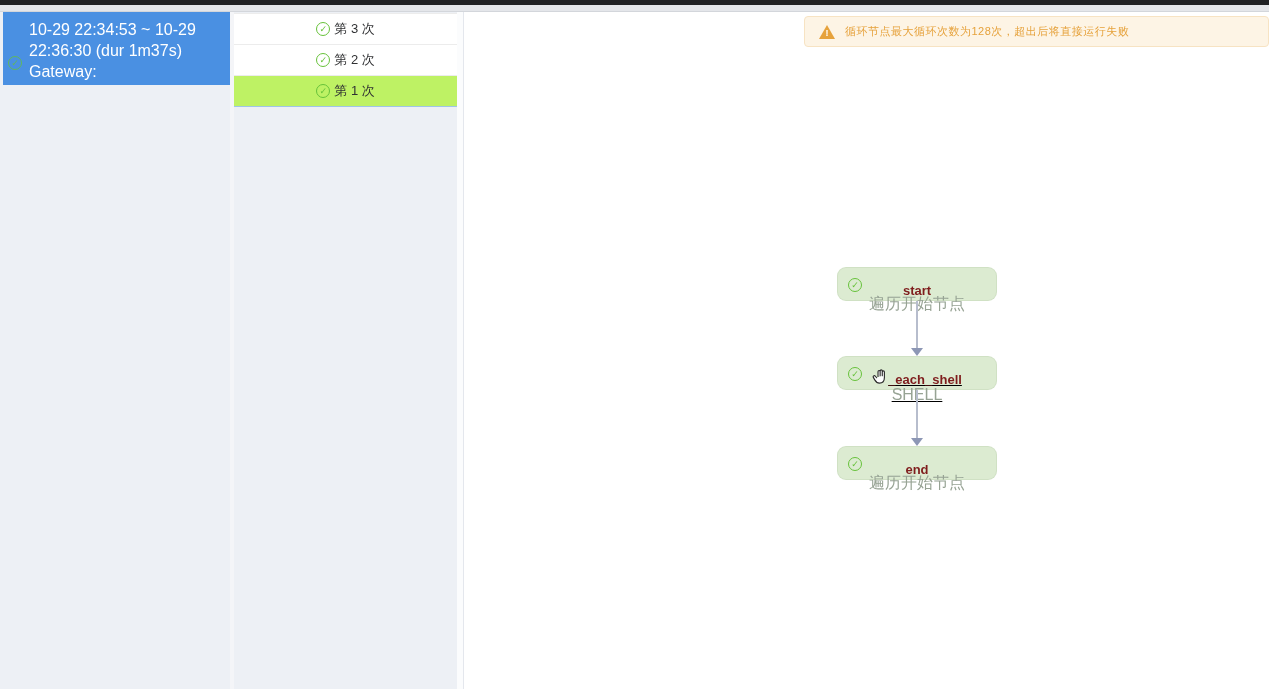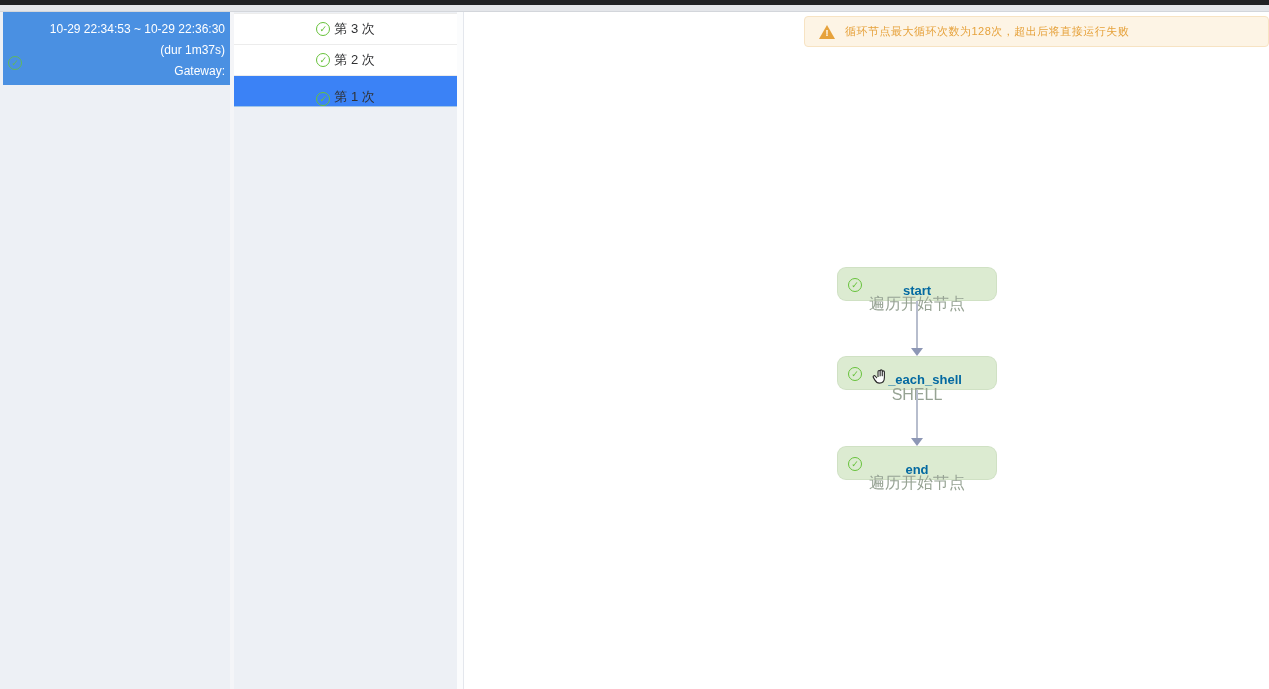--- a/index.html
+++ b/index.html
@@ -10,31 +10,31 @@
   
   .top-dark  { position:absolute; left:0; top:0; width:1269px; height:5px; background:#202124; }
   .top-light { position:absolute; left:0; top:5px; width:1269px; height:7px; background:#e4e6ea;
                border-bottom:1px solid #d3d6db; }
 
   
   .col1 { position:absolute; left:0; top:12px; width:230px; height:677px; background:#edf0f5; }
   .run-card { position:absolute; left:3px; top:0; width:227px; height:73px; background:#4a90e2;
               cursor:pointer; }
   .run-card .check { position:absolute; left:5px; top:44px; opacity:.8; }
-  .run-text { position:absolute; left:26px; top:7px; width:196px; color:#fff; font-size:12px;
-              line-height:21px;text-align:right; }
+  .run-text { position:absolute; left:26px; top:7px; width:196px; color:#fff; font-size:16px;
+              line-height:21px; }
 
   
   .col-gap { position:absolute; left:230px; top:12px; width:4px; height:677px; background:#f4f5f8; }
   .col2 { position:absolute; left:234px; top:12px; width:223px; height:677px; background:#edf0f5; }
   .iter-rows { position:absolute; left:0; top:1px; width:223px; border-top:1px solid #ececec; }
   .iter-row { height:31px; background:#fff; border-bottom:1px solid #ececec;
               display:flex; align-items:center; justify-content:center; gap:4px;
               font-size:13px; color:#303133; cursor:pointer; }
-  .iter-row.selected { background:#3b82f6; border-bottom-color:#9fc5e8;align-items:flex-end; }
+  .iter-row.selected { background:#bef264; border-bottom-color:#9fc5e8; }
 
   
   .canvas-gap { position:absolute; left:457px; top:12px; width:6px; height:677px; background:#fbfcfd; }
   .canvas-border { position:absolute; left:463px; top:12px; width:1px; height:677px; background:#e4e7ed; }
   .canvas { position:absolute; left:464px; top:12px; width:805px; height:677px; background:#fff; }
 
   
   .banner { position:absolute; left:340px; top:4px; width:465px; height:31px;
             background:#fdf4e5; border:1px solid #f7e3c3; border-radius:4px;
             display:flex; align-items:center; padding-left:14px; gap:10px; }
@@ -49,25 +49,25 @@
   .check { width:14px; height:14px; border:1.4px solid #67c23a; border-radius:50%;
            display:inline-flex; align-items:center; justify-content:center; flex:0 0 auto;
            color:#67c23a; background:transparent; }
   .check::after { content:"\2713"; font-size:9px; font-weight:bold; line-height:1; }
 
   
   .node { position:absolute; left:373px; width:160px; height:34px; background:#dcebd1;
           border:1px solid rgba(120,160,110,.12); border-radius:9px; cursor:pointer;
           display:flex; flex-direction:column; align-items:center; justify-content:center; }
   .node .check { position:absolute; left:10px; top:10px; }
-  .node-title { font-size:13px; font-weight:bold; color:#0369a1; line-height:15px;
+  .node-title { font-size:13px; font-weight:bold; color:#7f1d1d; line-height:15px;
                 display:flex; align-items:center;margin-top:24px; }
   .node-sub { font-size:16px; color:#97a394; line-height:12px; }
   .node-start { top:255px; }
-  .node-mid   { top:344px; }
+  .node-mid   { top:344px;text-decoration:underline; }
   .node-end   { top:434px; }
 
   .edge  { position:absolute; left:452px; width:1.5px; background:#b7bdcd; }
   .edge1 { top:289px; height:48px; }
   .edge2 { top:378px; height:49px; }
   .arrowhead { position:absolute; left:447px; width:0; height:0;
                border-left:6px solid transparent; border-right:6px solid transparent;
                border-top:8px solid #8d97b5; }
   .arrow1 { top:336px; }
   .arrow2 { top:426px; }

